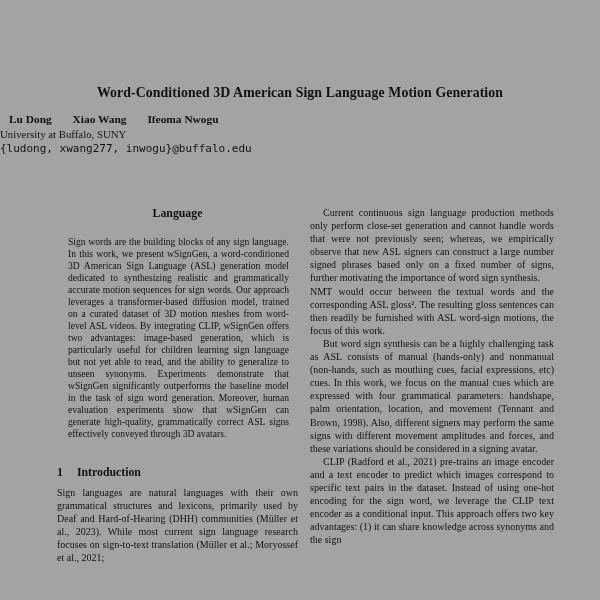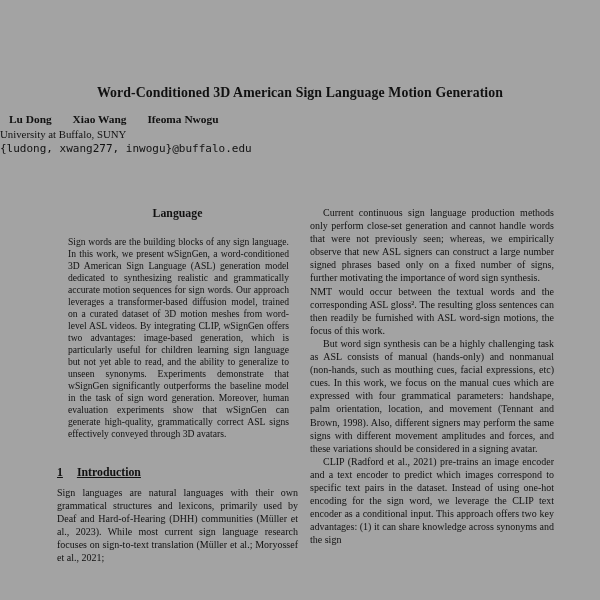--- a/index.html
+++ b/index.html
@@ -50,21 +50,20 @@
   .abstract-text {
     margin: 0 9px 0 11px;
     font-size: 9.6px;
     line-height: 12px;
     text-align: justify;
   }
   .section-heading {
     margin-top: 25px;
     font-weight: bold;
     font-size: 11.8px;
-    text-decoration: underline;
   }
   .section-heading .sec-num { margin-right: 14px; }
   .body-par {
     font-size: 10px;
     line-height: 13.1px;
     text-align: justify;
     margin: 0;
   }
   .col-left .body-par { margin-top: 6px; }
   .col-right .body-par.indented { text-indent: 13px; }

